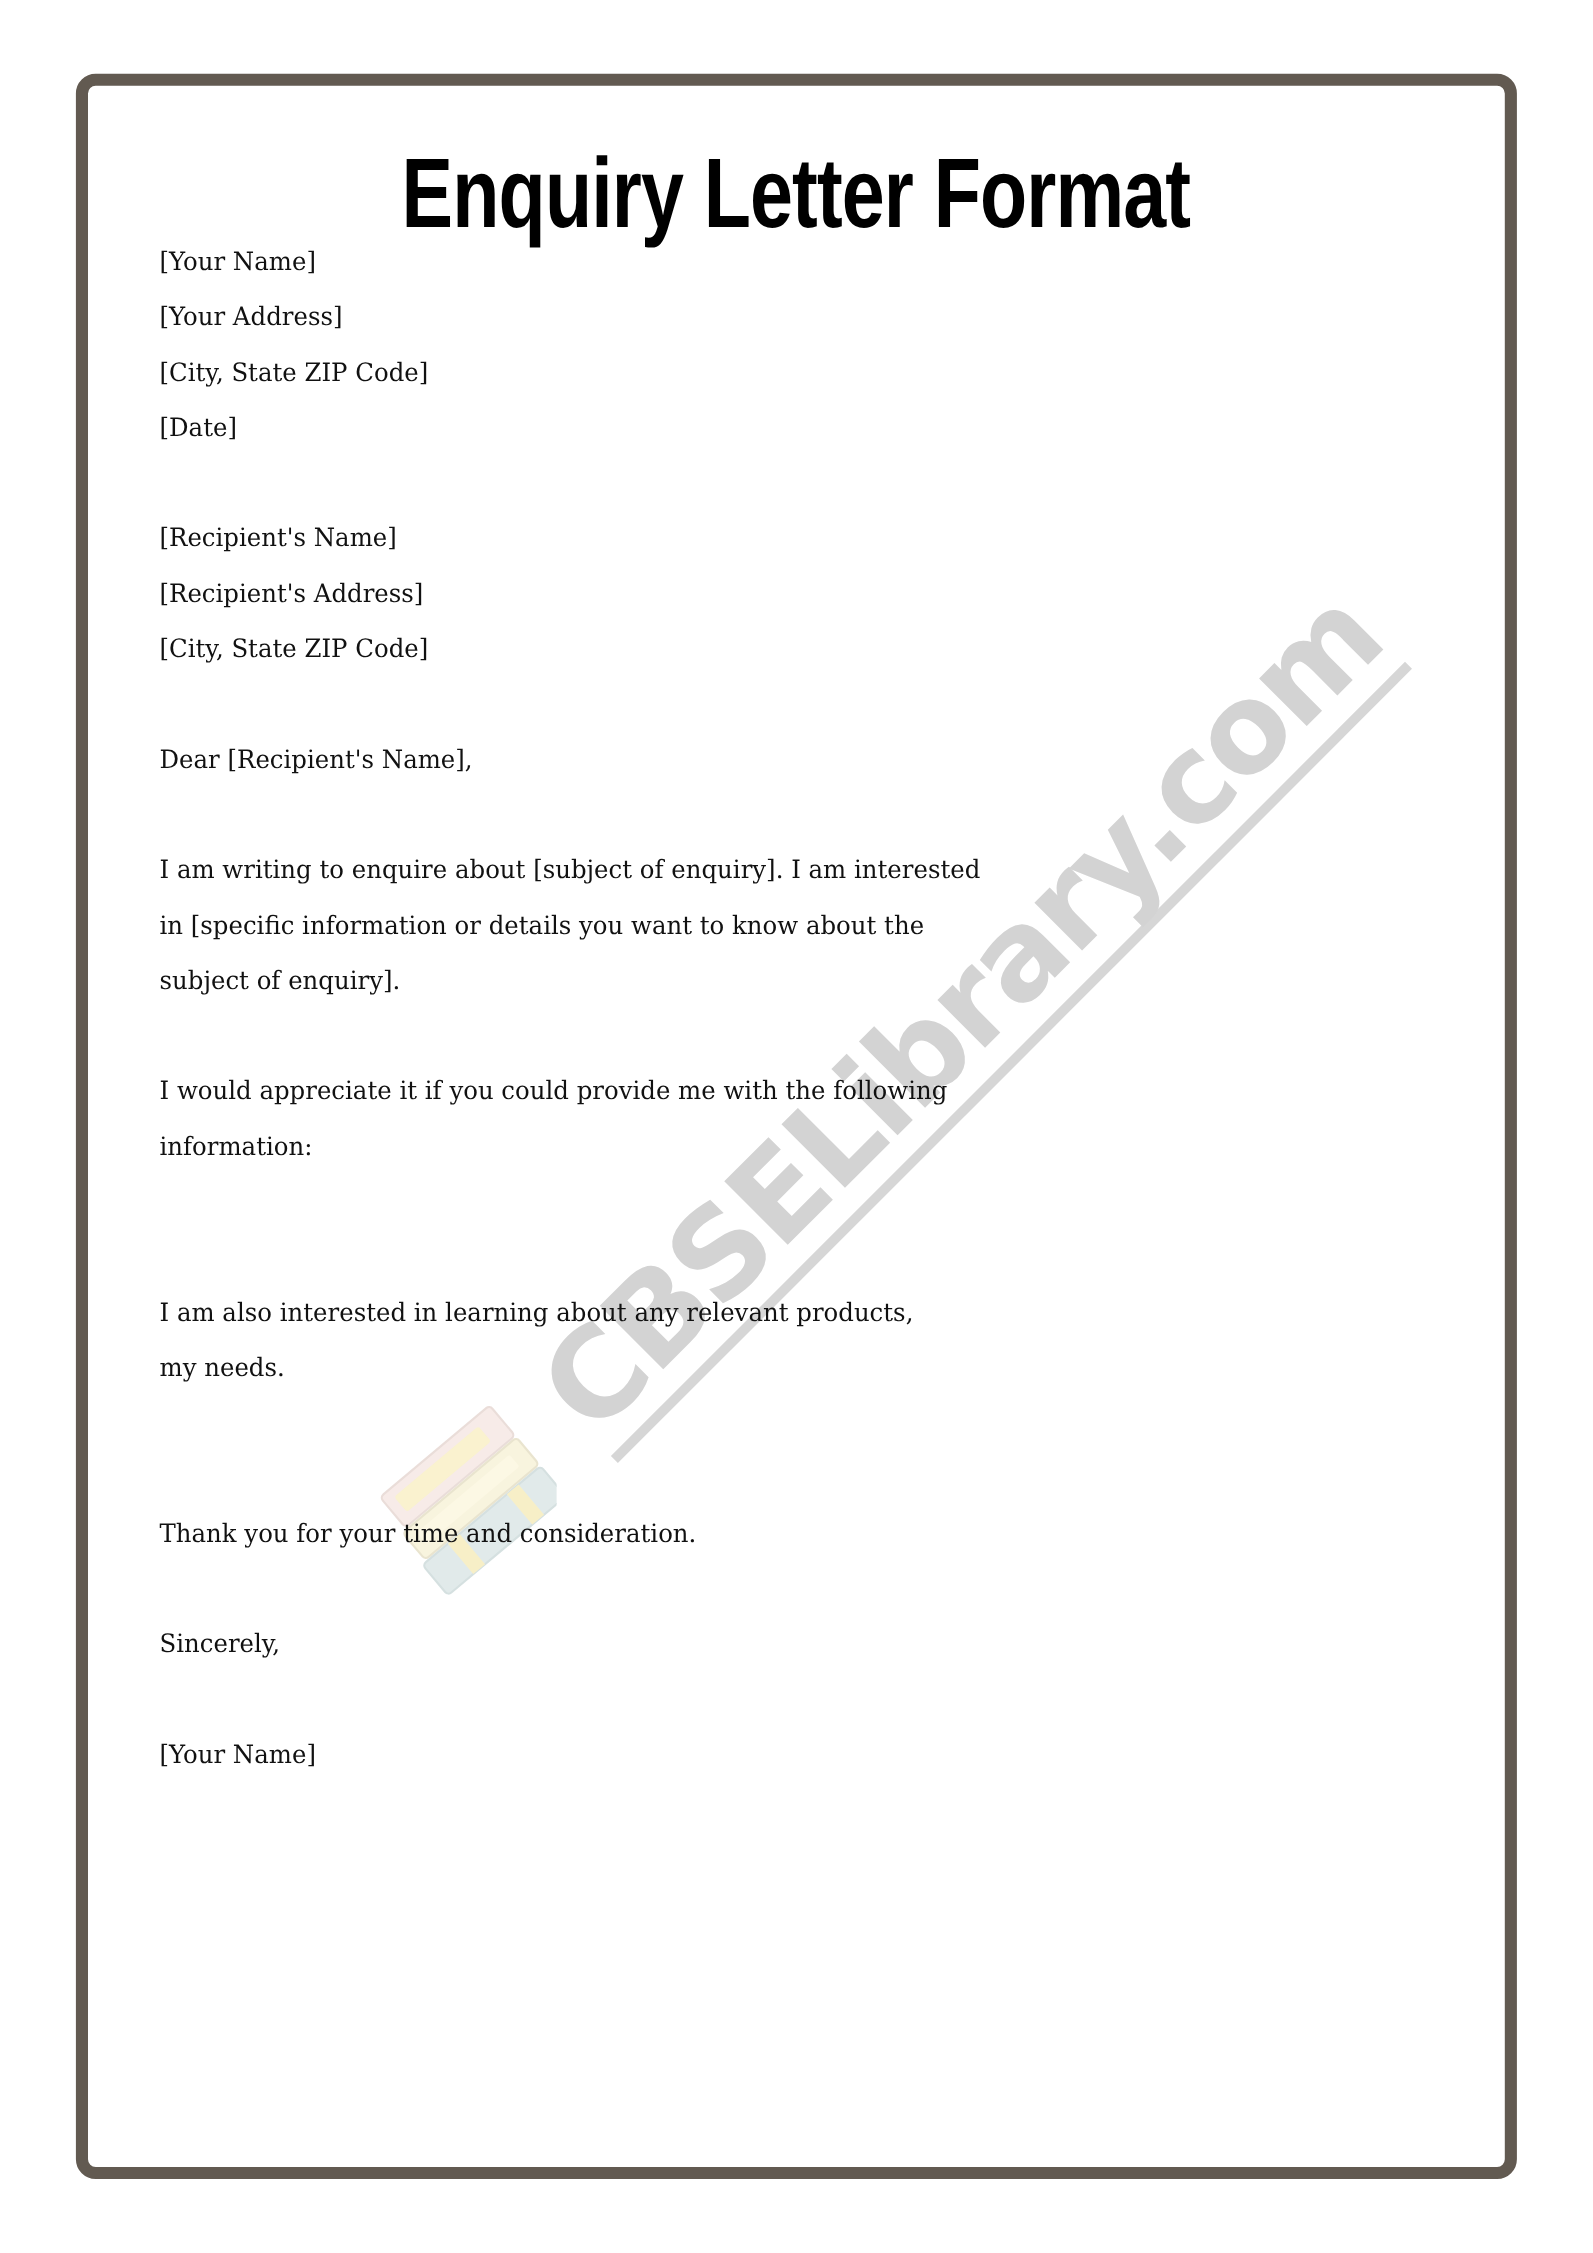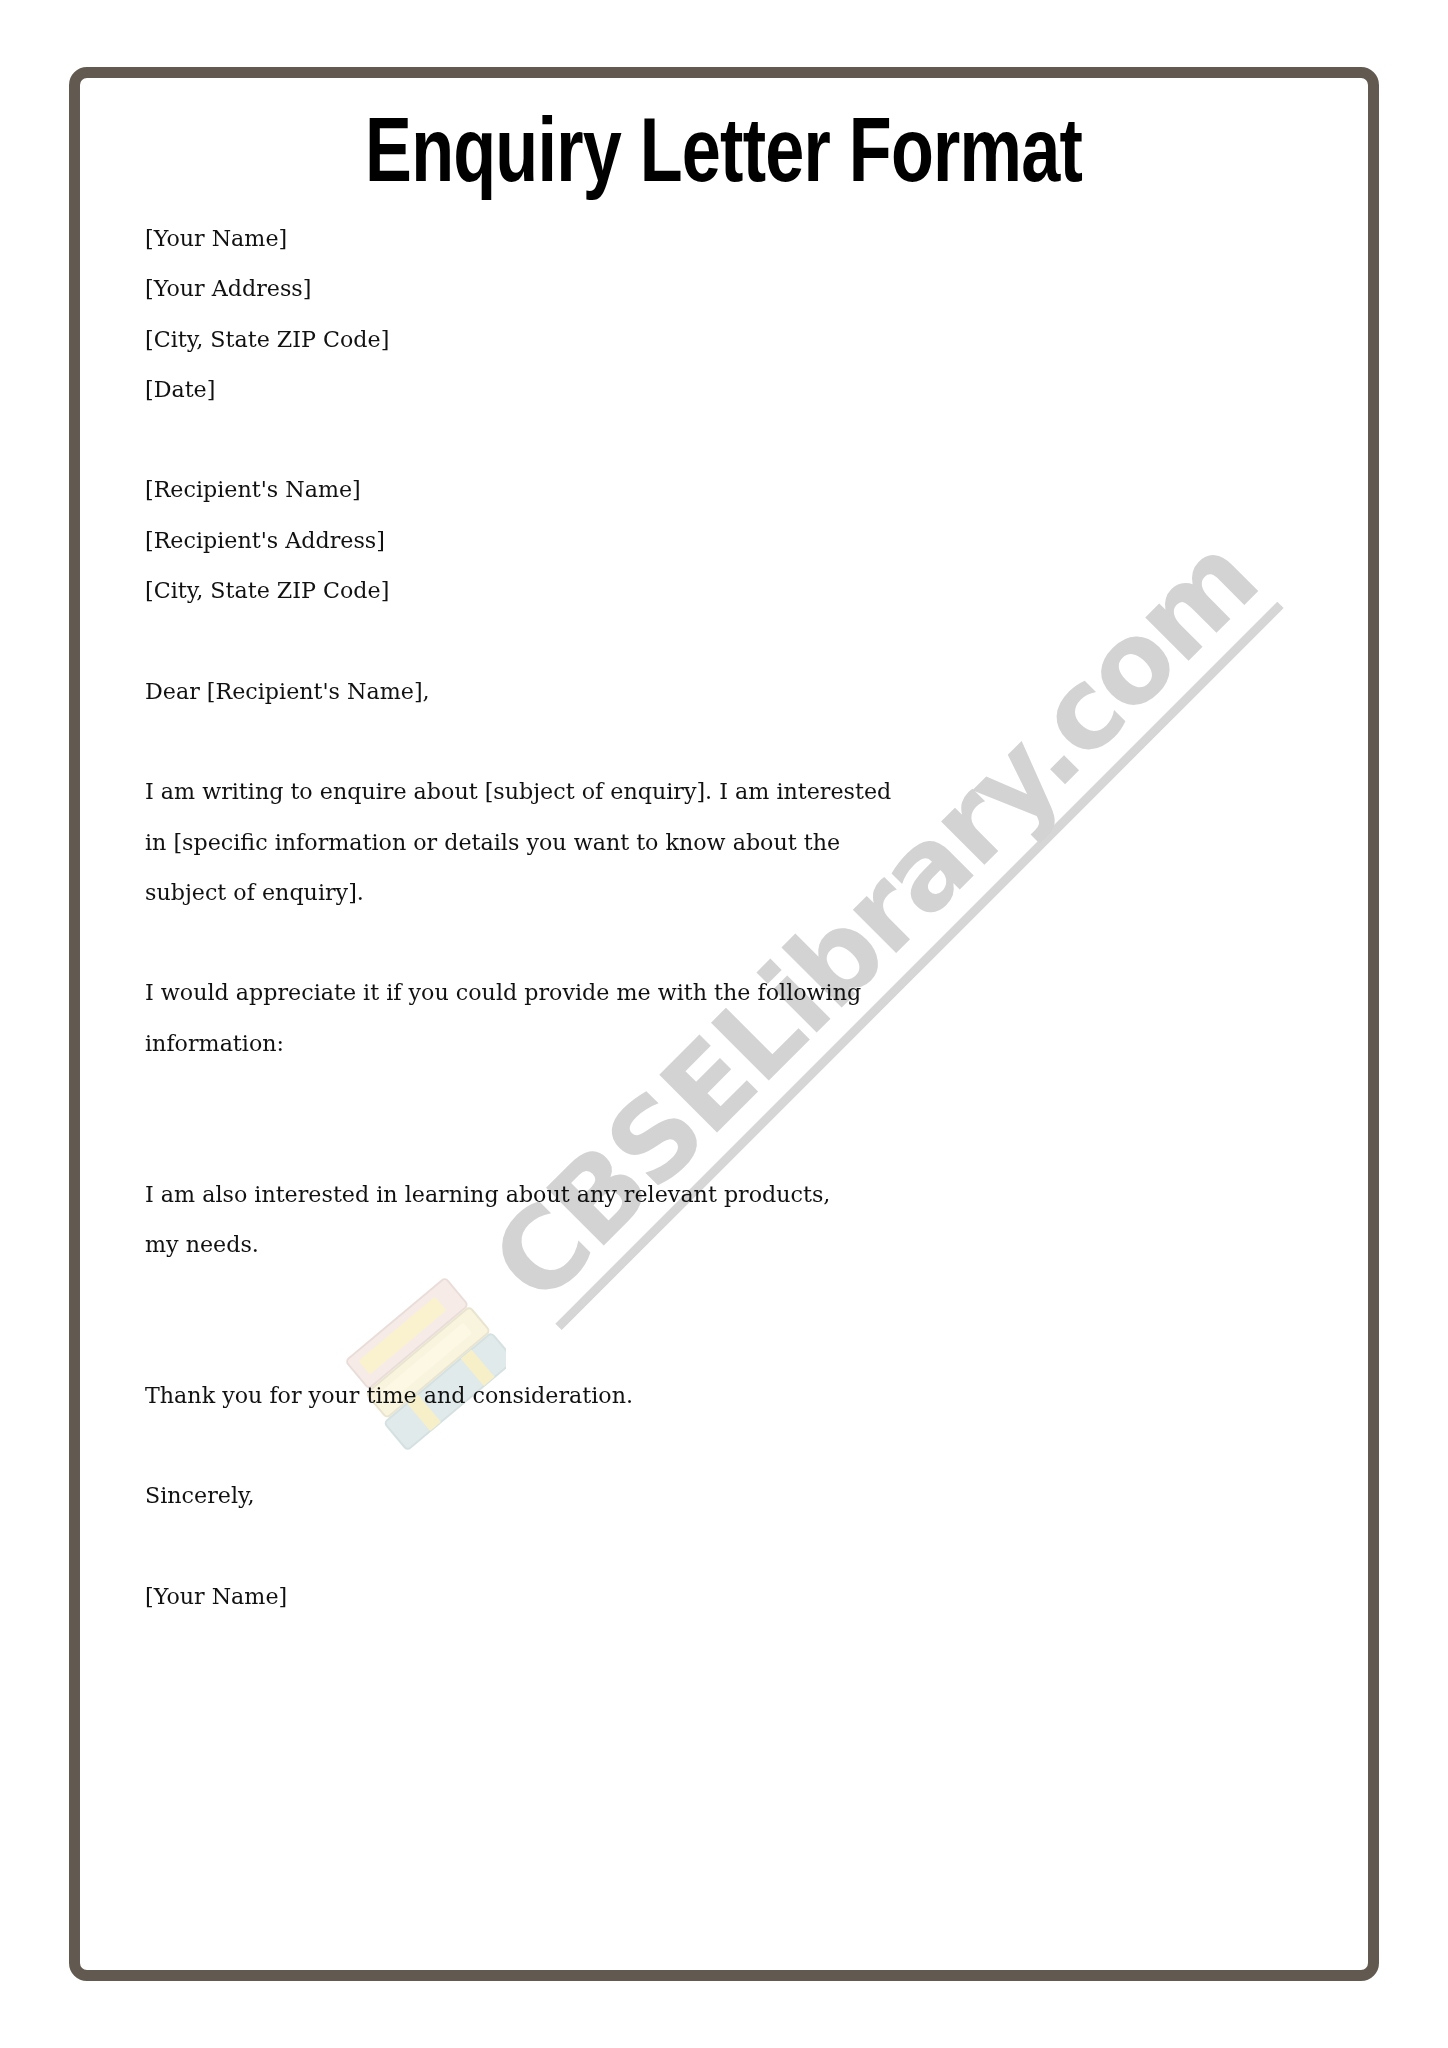--- a/index.html
+++ b/index.html
@@ -22,21 +22,21 @@
       width: 1310px;
       height: 1914px;
       box-sizing: border-box;
       border: 11px solid #625a51;
       border-radius: 18px;
       background: #ffffff;
     }
     .title {
       position: absolute;
       left: 0;
-      top: 100px;
+      top: 126px;
       width: 1448px;
       text-align: center;
       font-family: "Liberation Sans", sans-serif;
       font-weight: bold;
       font-size: 90px;
       line-height: 100px;
       color: #000000;
       letter-spacing: -1px;
       z-index: 3;
     }

